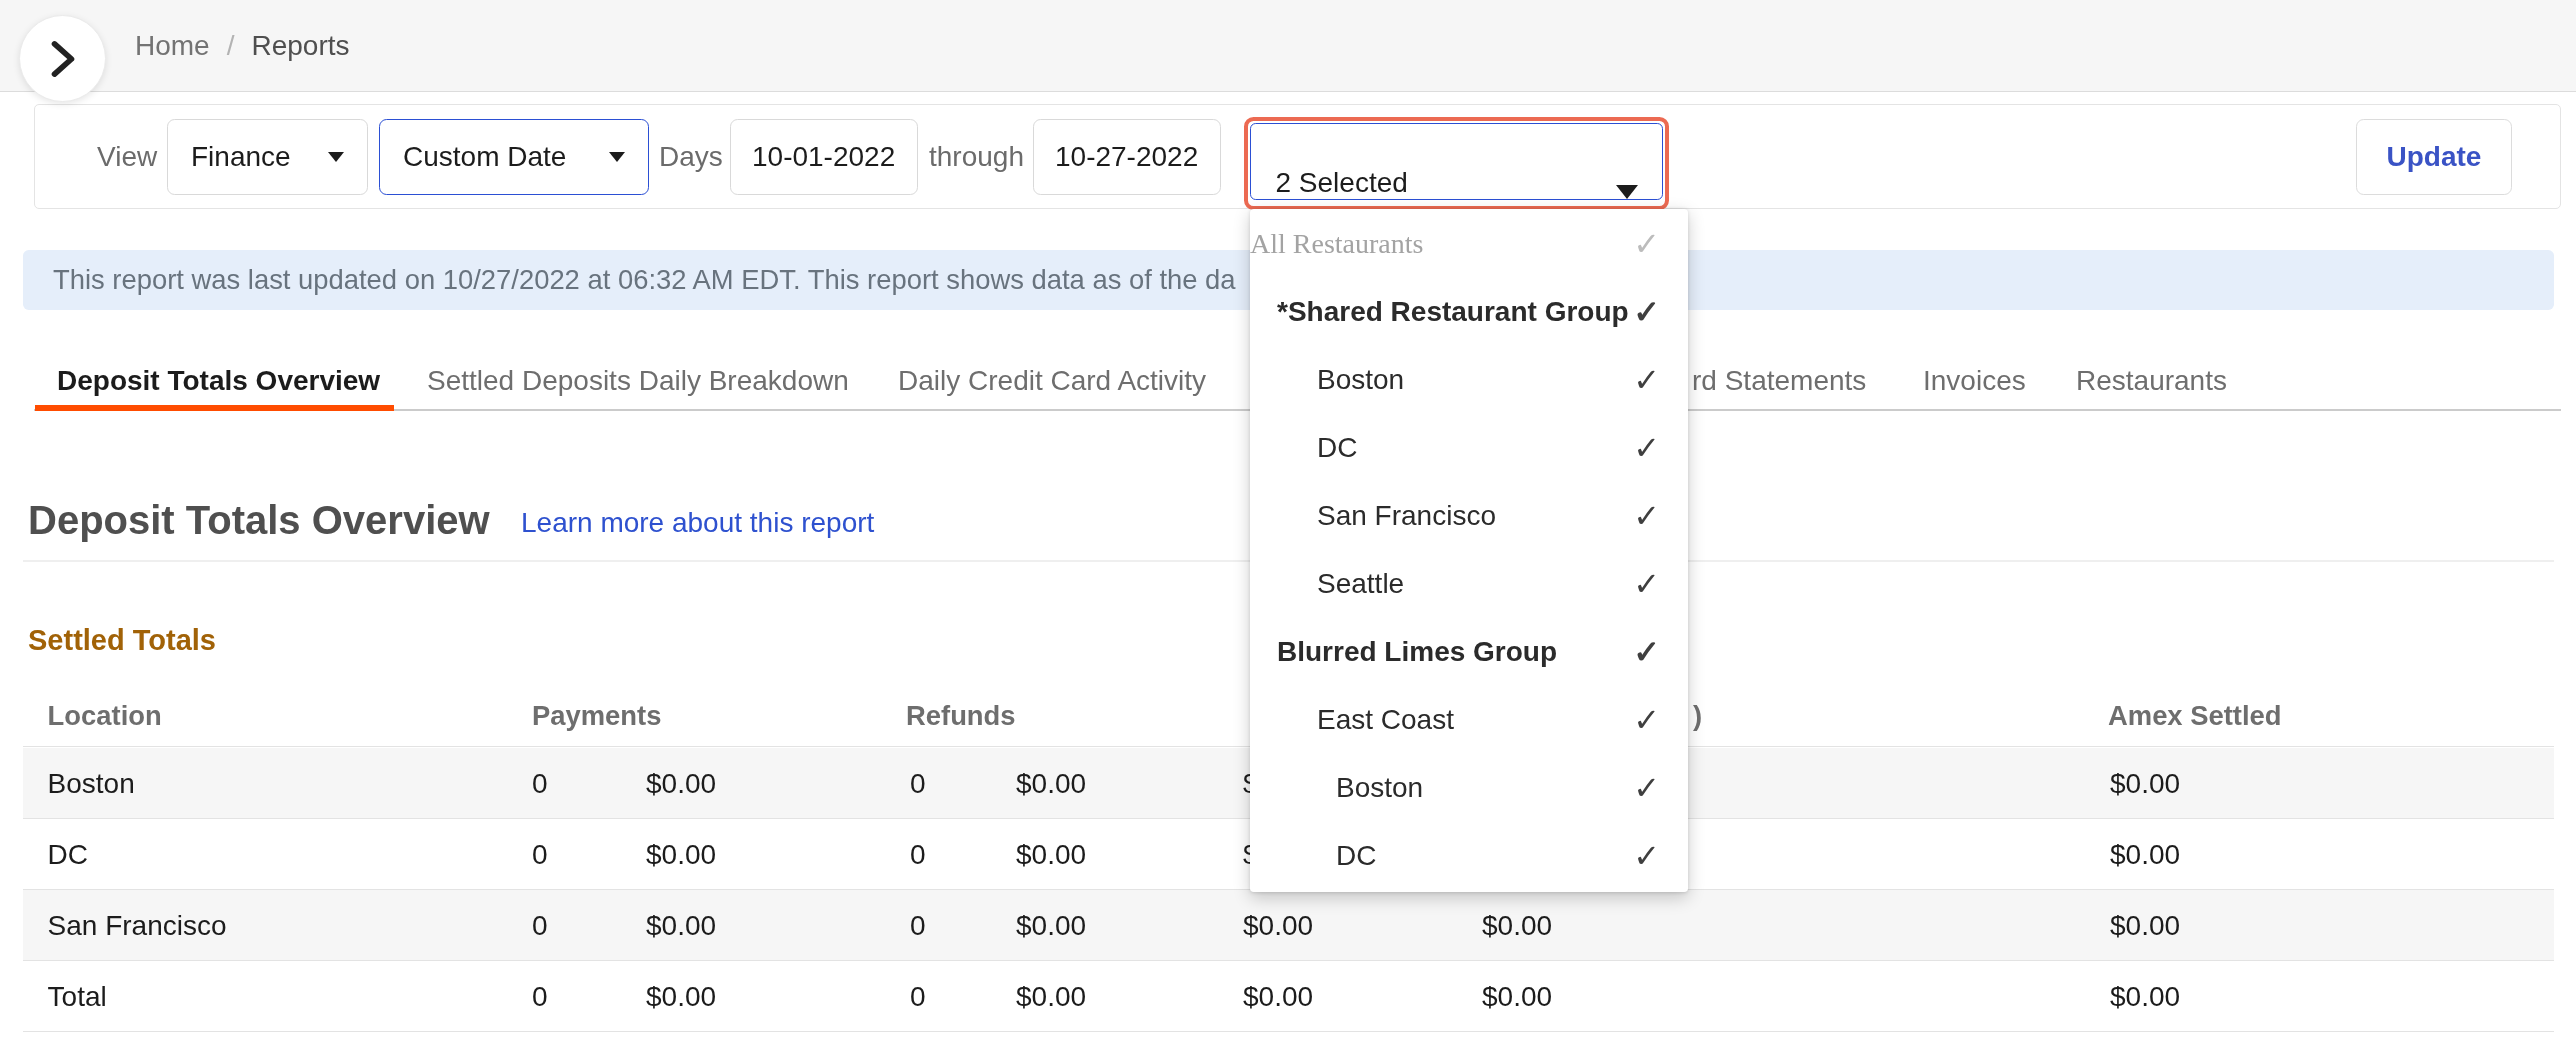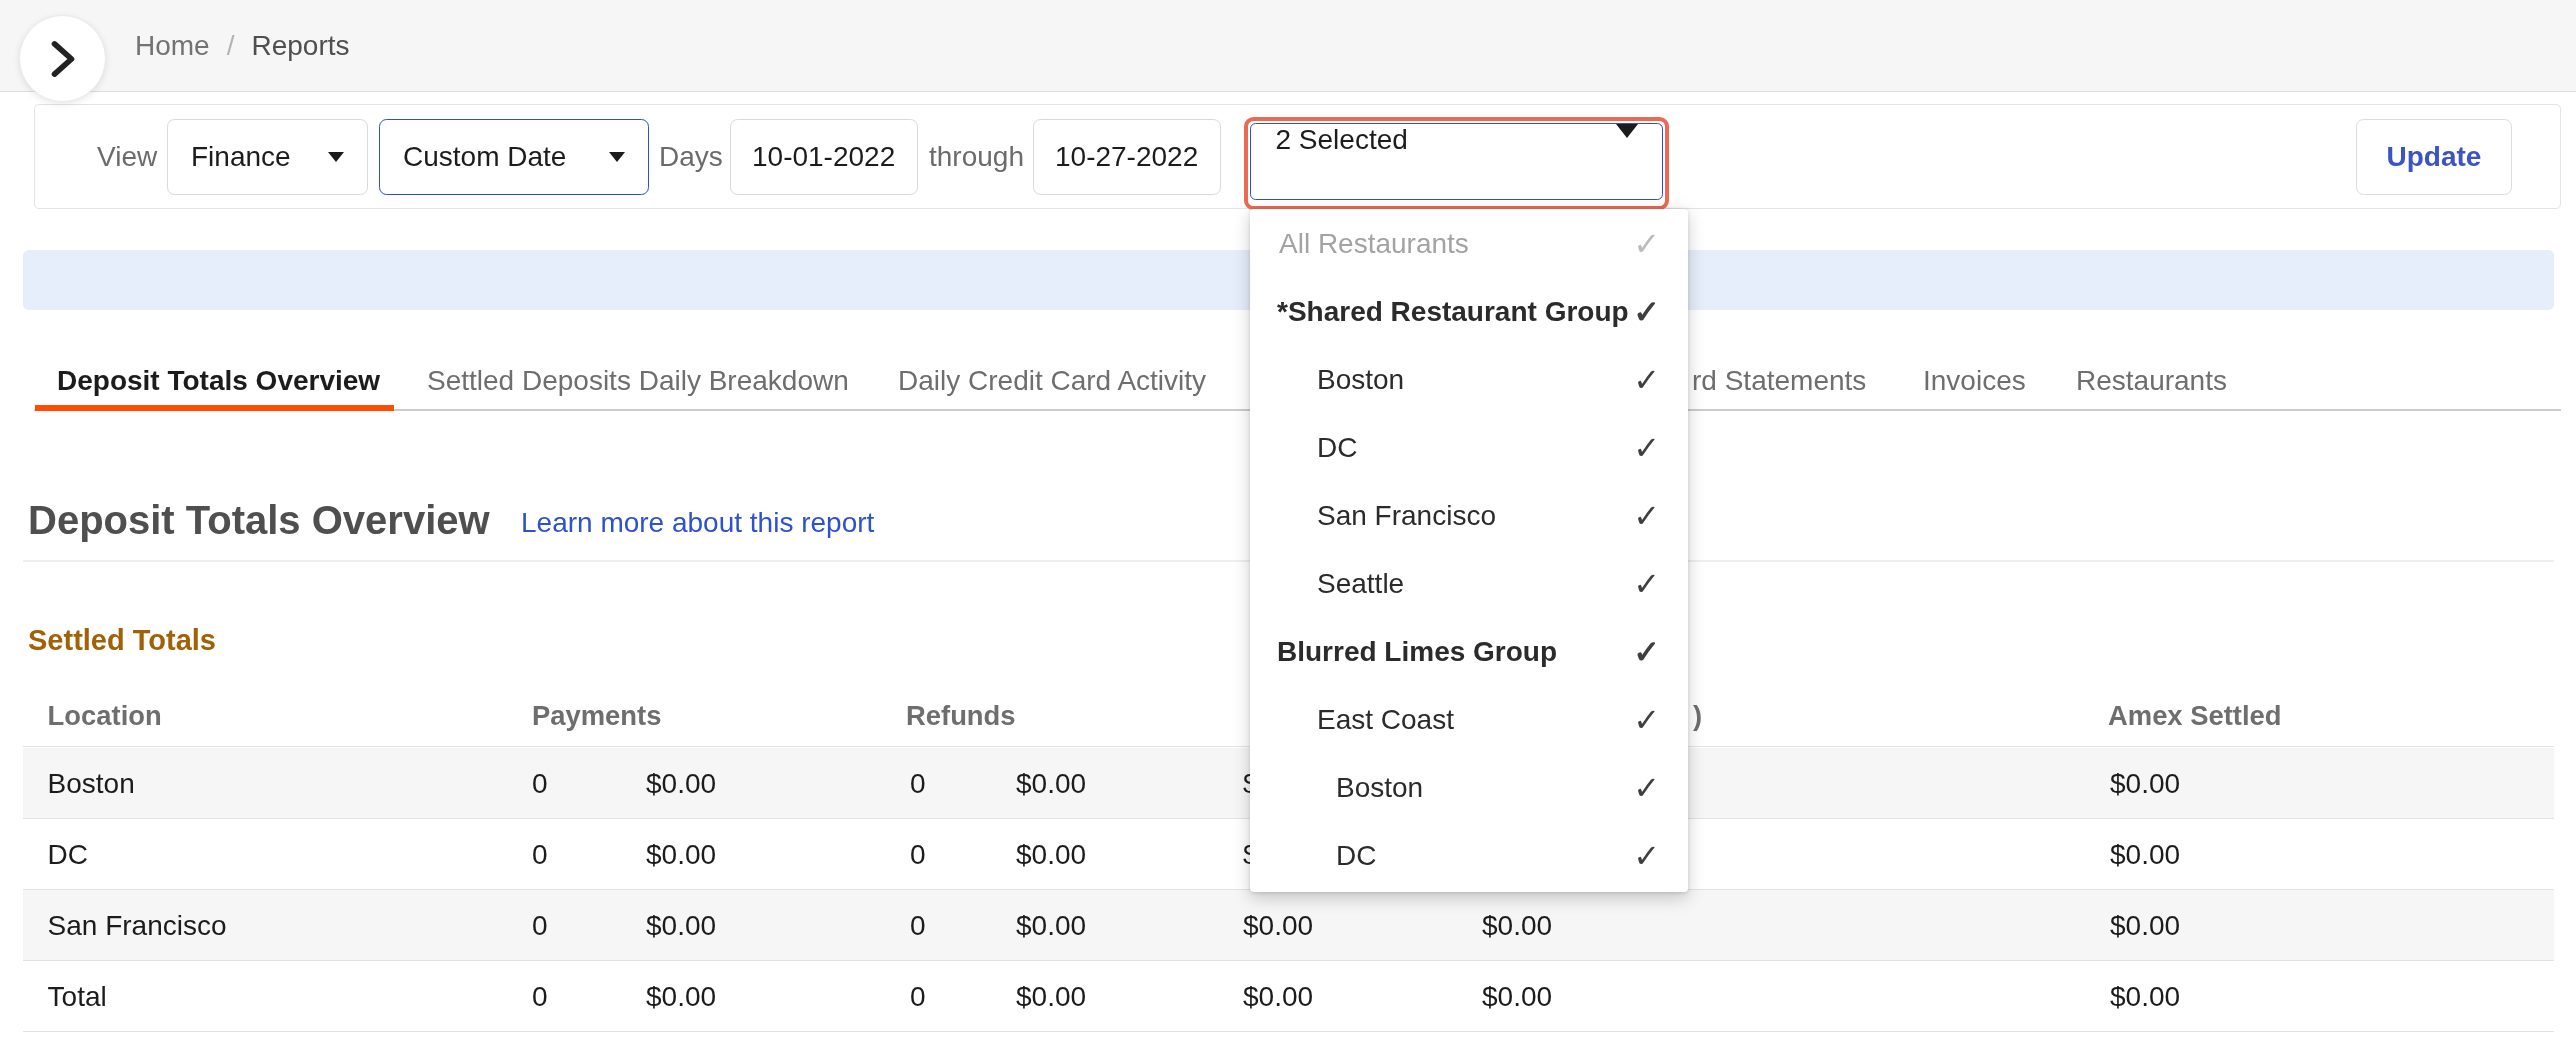--- a/index.html
+++ b/index.html
@@ -53,21 +53,21 @@
   .caret-lg {
     width:0; height:0; border-left:11.3px solid transparent; border-right:11.3px solid transparent;
     border-top:14px solid #1c1c1c;
   }
   .annotation-box {
     position:absolute; left:1244px; top:117px; width:425px; height:93px;
     border:4.7px solid #ec6a52; border-radius:9.5px; z-index:7; background:#fff;
   }
   .loc-select {
     margin:1.9px; height:77px; border:1.9px solid #2b4fd4; border-radius:5.7px;
-    display:flex; align-items:flex-start; justify-content:space-between;
+    display:flex; align-items:flex-end; justify-content:space-between;
     padding:0 24.6px; font-size:28px; color:#1c1c1c; cursor:pointer;
   }
   .update-btn {
     position:absolute; top:50%; transform:translateY(-50%);
     left:2321px; width:156px; height:76px;
     background:#fff; border:1.9px solid #dcdcdc; border-radius:7.6px;
     color:#3a53c5; font-size:28px; font-weight:bold;
     display:flex; align-items:center; justify-content:center; cursor:pointer;
   }
 
@@ -108,21 +108,21 @@
     position:absolute; left:1250px; top:209px; width:438px; height:683px;
     background:#ffffff; border-radius:3.8px; z-index:20;
     box-shadow:0 5.7px 17px rgba(0,0,0,0.20), 0 0.9px 3.8px rgba(0,0,0,0.12);
     padding-top:0.9px;
   }
   .dd-item { height:68px; display:flex; align-items:center; justify-content:space-between;
              padding-right:28px; font-size:28px; color:#2b2b2b; cursor:pointer; }
   .dd-item .check-icon { font-size:32px; color:#3f3f3f; }
   .dd-item.muted { color:#a3a3a3; }
   .dd-item.muted .check-icon { color:#bcbcbc; }
-  .lvl0{padding-left:29px;} .lvl1{padding-left:27px;font-weight:bold;} .lvl2{padding-left:67px;} .lvl3{padding-left:86px;}
+  .lvl0{font-family:Liberation Serif, serif;} .lvl1{padding-left:27px;font-weight:bold;} .lvl2{padding-left:67px;} .lvl3{padding-left:86px;}
 </style>
 </head>
 <body>
 
 <div class="top-band">
   <div class="breadcrumb">
     <span class="crumb-home">Home</span>
     <span class="crumb-sep">/</span>
     <span class="crumb-cur">Reports</span>
   </div>
@@ -161,20 +161,21 @@
 </div>
 
 <div class="annotation-box">
   <div class="loc-select">
     <span>2 Selected</span>
     <span class="caret-lg"></span>
   </div>
 </div>
 
 <div class="banner">
+  <span class="banner-left">This report was last updated on 10/27/2022 at 06:32 AM EDT. This report shows data as of the da</span>
 </div>
 
 <div class="tabs">
   <span class="tab active" style="left:57px">Deposit Totals Overview</span>
   <span class="tab" style="left:427px">Settled Deposits Daily Breakdown</span>
   <span class="tab" style="left:898px">Daily Credit Card Activity</span>
   <span class="tab" style="left:1692px">rd Statements</span>
   <span class="tab" style="left:1923px">Invoices</span>
   <span class="tab" style="left:2076px">Restaurants</span>
 </div>

